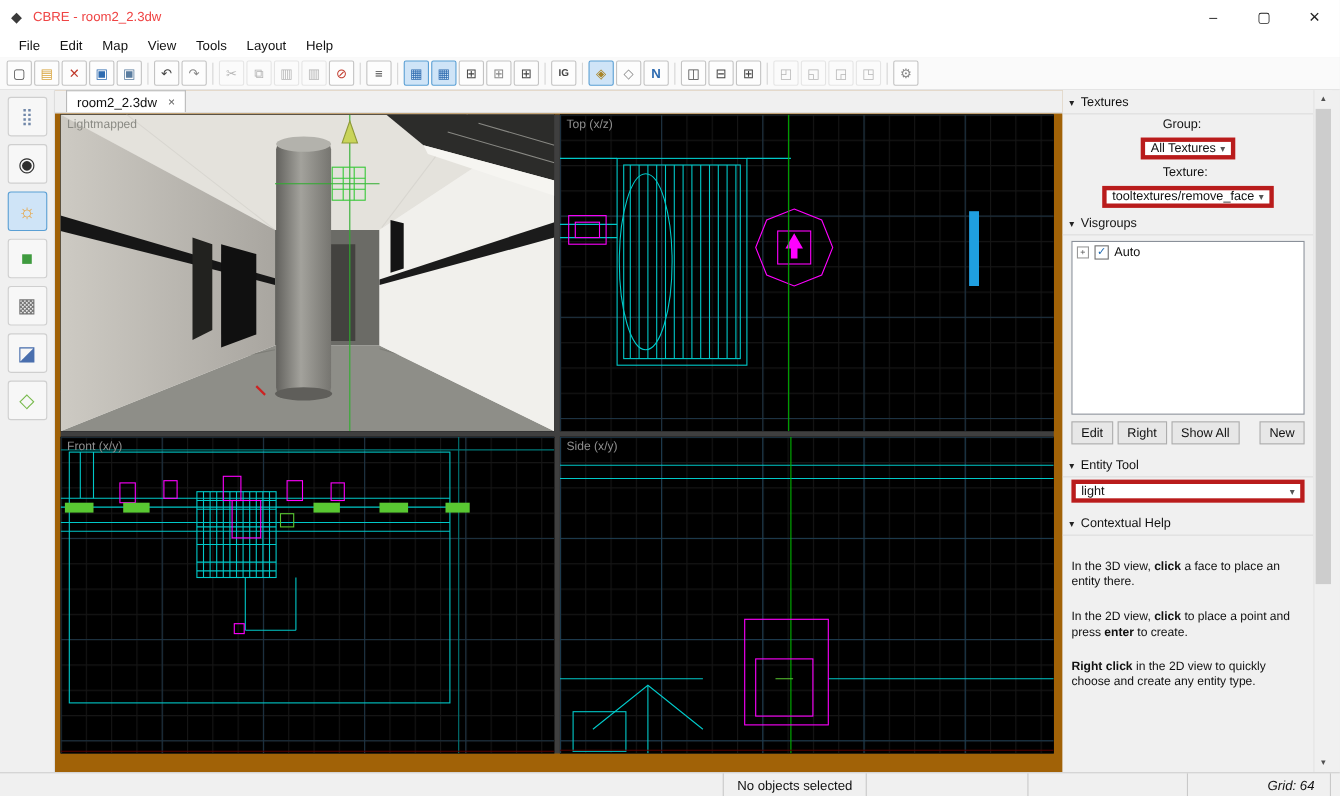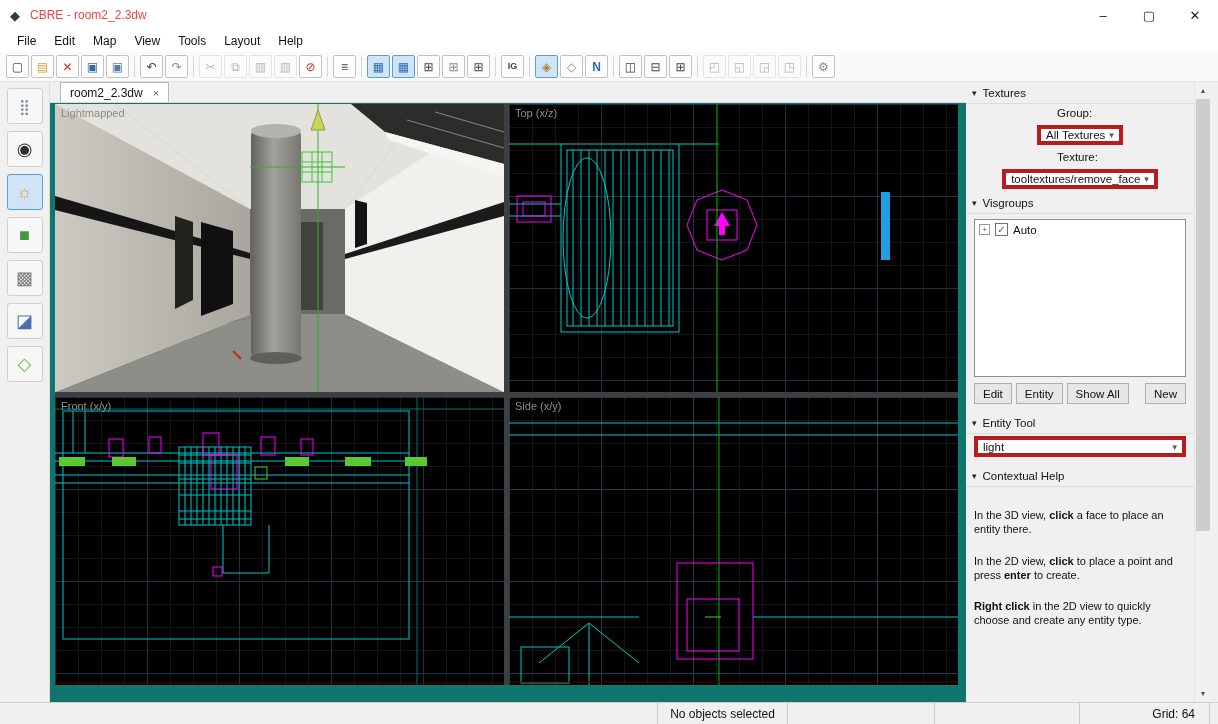--- a/index.html
+++ b/index.html
@@ -40,21 +40,21 @@
   .stool.pressed{background:#cfe4f7;border-color:#5a9fd4;}
   .g-select{color:#6f86a8;font-size:15px !important;}
   .g-camera{color:#2f2f2f;}
   .g-entity{color:#e8a13a;}
   .g-brush{color:#3f9b3f;}
   .g-texapp{color:#777;}
   .g-clip{color:#4a6fae;}
   .g-vertex{color:#76b94a;}
 
   
-  .workspace{position:absolute;left:50px;top:82px;width:916px;height:620px;background:#0f766e;}
+  .workspace{position:absolute;left:50px;top:82px;width:916px;height:620px;background:#a16207;}
   .tabbar{height:21px;display:flex;align-items:flex-end;padding-left:10px;background:#f0f0f0;border-bottom:1px solid #d9d9d9;}
   .tab{height:20px;background:#fff;border:1px solid #b9b9b9;border-bottom:none;display:flex;align-items:center;gap:10px;padding:0 9px;font-size:12px;color:#111;}
   .tab-close{color:#666;font-size:11px;}
   .viewgrid{position:absolute;left:5px;top:22px;width:903px;height:581px;display:grid;grid-template-columns:449px 449px;grid-template-rows:288px 288px;gap:5px;background:#3f3f3f;}
   .viewport{position:relative;background:#000;overflow:hidden;}
   .viewport svg{display:block;width:100%;height:100%;}
   .vplabel{position:absolute;top:3px;left:6px;font-size:11px;color:#8f8f8f;text-shadow:0 0 2px rgba(0,0,0,.4);}
   .vplabel.on-light{color:#8a8a84;text-shadow:none;}
 
   
@@ -94,21 +94,21 @@
   .sb-down{bottom:0;}
   .sb-thumb{position:absolute;left:1px;top:17px;width:14px;height:432px;background:#cdcdcd;}
 
   
   .statusbar{position:absolute;left:0;top:702px;width:1218px;height:22px;background:#f0f0f0;border-top:1px solid #cfcfcf;display:flex;font-size:12px;color:#111;}
   .scell{border-right:1px solid #c9c9c9;display:flex;align-items:center;justify-content:center;height:100%;}
   .scell.grow{flex:1;}
   .scell.w130{width:130px;}
   .scell.w147{width:147px;}
   .scell.w145{width:145px;}
-  .scell.grid-cell{width:130px;justify-content:flex-end;padding-right:14px;}
+  .scell.grid-cell{width:130px;justify-content:flex-end;padding-right:14px;font-style:italic;}
   .scell.tail{width:8px;border-right:none;}
 </style>
 </head>
 <body>
 
 <div class="app">
 
   <div class="titlebar">
     <span class="app-icon">◆</span>
     <span class="title-text">CBRE - room2_2.3dw</span>
@@ -455,21 +455,21 @@
     </div>
     <div class="listbox">
       <div class="treerow">
         <span class="expander">+</span>
         <span class="checkbox">✓</span>
         <span>Auto</span>
       </div>
     </div>
     <div class="vbtn-row">
       <button class="vbtn">Edit</button>
-      <button class="vbtn">Entity</button>
+      <button class="vbtn">Right</button>
       <button class="vbtn">Show All</button>
       <button class="vbtn last">New</button>
     </div>
 
     <div class="section-header">
       <span class="sec-arrow">▾</span>
       <span>Entity Tool</span>
     </div>
     <div class="entcombo-wrap">
       <div class="combo">

